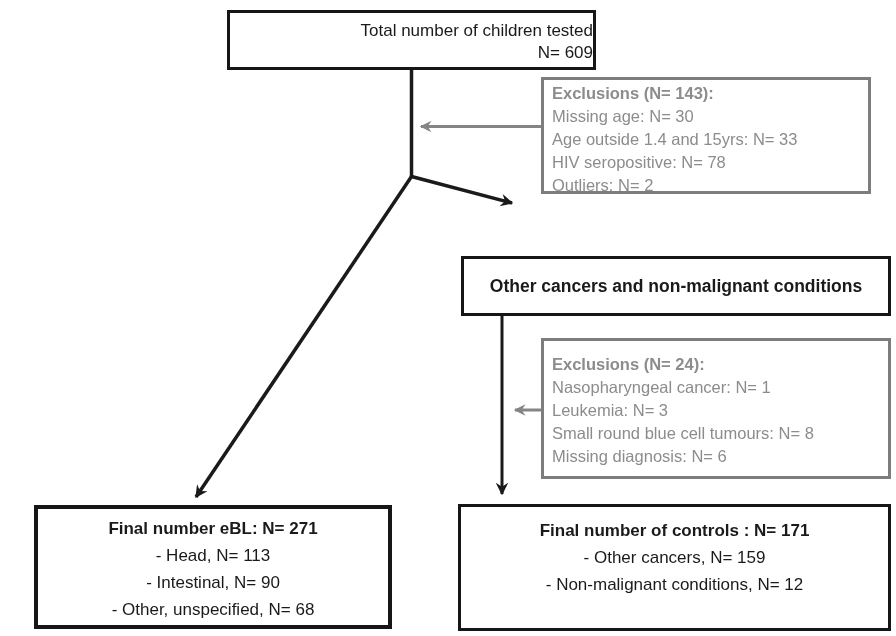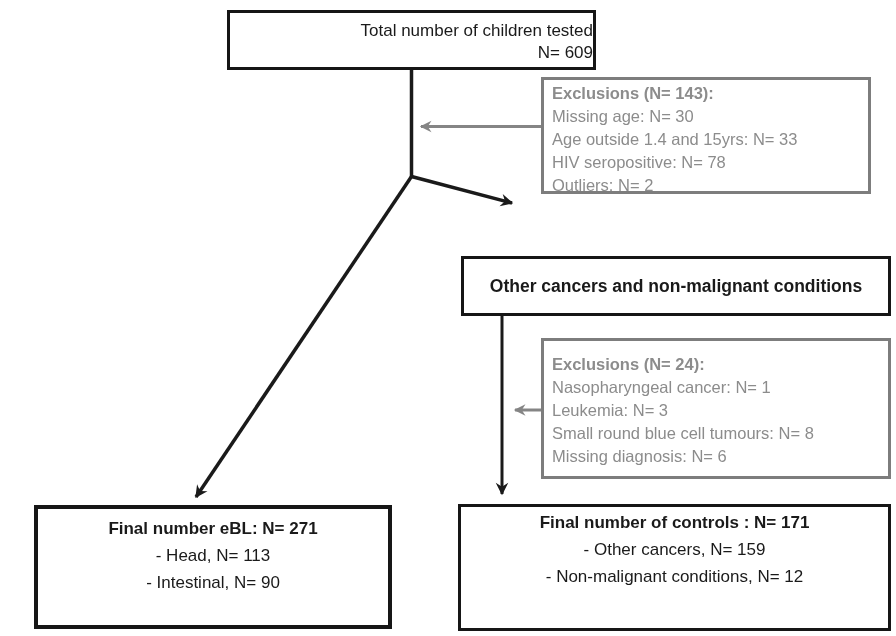--- a/index.html
+++ b/index.html
@@ -56,21 +56,21 @@
     border-width: 4px;
     text-align: center;
     font-size: 17px; line-height: 27px;
     padding-top: 6px;
     margin-left: 26px;
   }
   #controls-box {
     left: 458px; top: 504px; width: 433px; height: 127px;
     text-align: center;
     font-size: 17px; line-height: 27px;
-    padding-top: 2px;
+    padding-top: 10px;
   }
   .box-title { font-weight: bold; }
 </style>
 </head>
 <body>
 
 <svg id="connectors" viewBox="0 0 896 636" xmlns="http://www.w3.org/2000/svg">
   <defs>
     <marker id="arrow-black" viewBox="0 0 12 12" markerWidth="15" markerHeight="15" refX="10" refY="6" orient="auto" markerUnits="userSpaceOnUse">
       <path d="M1,1 L11,6 L1,11 L4.2,6 Z" fill="#1a1a1a"></path>
@@ -110,19 +110,20 @@
   <div>Nasopharyngeal cancer: N= 1</div>
   <div>Leukemia: N= 3</div>
   <div>Small round blue cell tumours: N= 8</div>
   <div>Missing diagnosis: N= 6</div>
 </div>
 
 <div class="box black-box" id="ebl-box">
   <div class="box-title">Final number eBL: N= 271</div>
   <div>- Head, N= 113</div>
   <div>- Intestinal, N= 90</div>
+  <div>- Other, unspecified, N= 68</div>
 </div>
 
 <div class="box black-box" id="controls-box">
   <div class="box-title">Final number of controls : N= 171</div>
   <div>- Other cancers, N= 159</div>
   <div>- Non-malignant conditions, N= 12</div>
 </div>
 
 </body></html>

